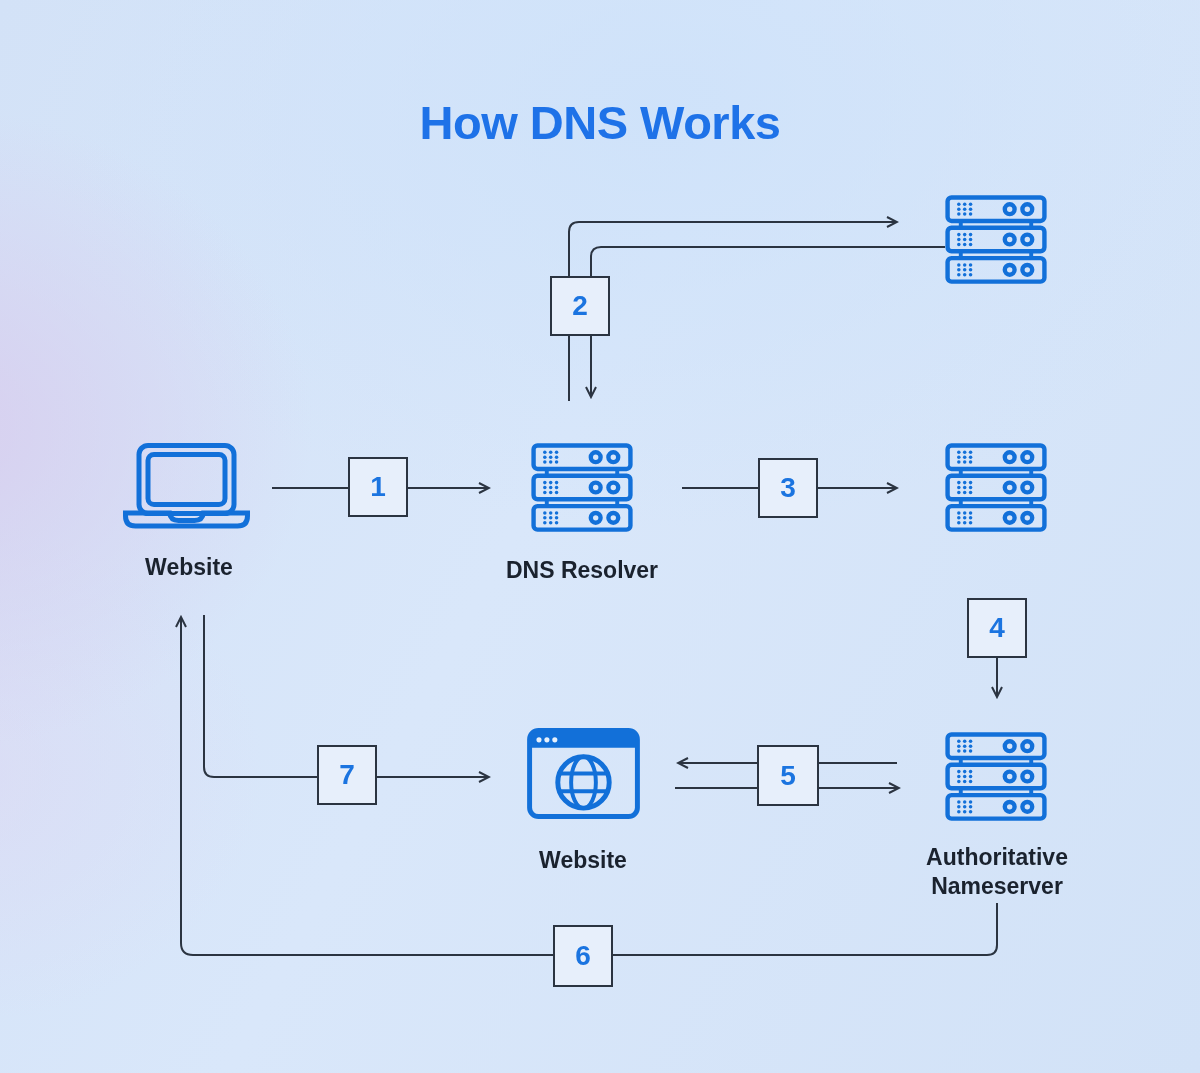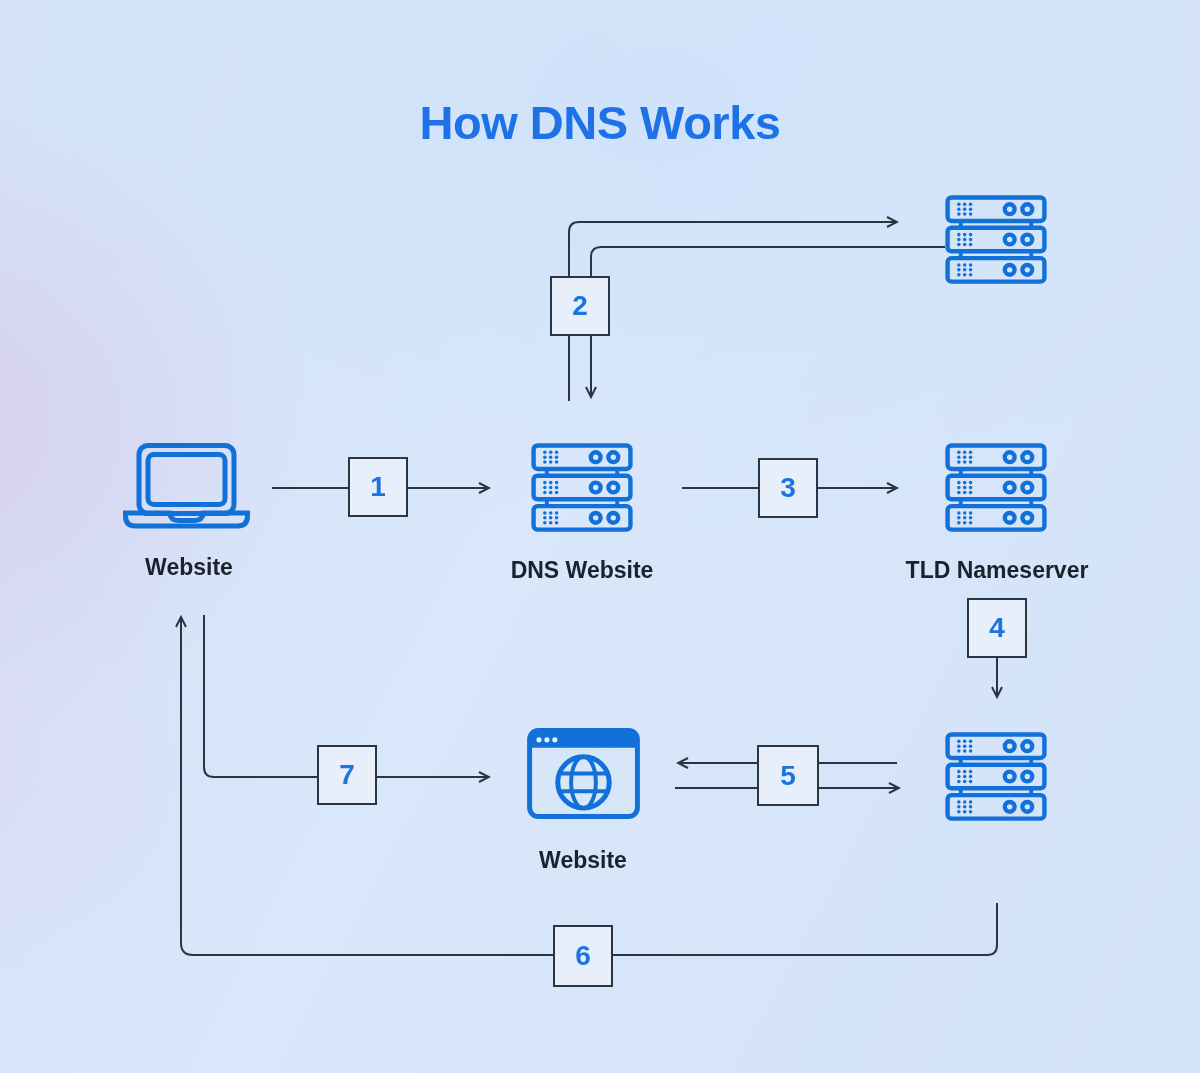--- a/index.html
+++ b/index.html
@@ -154,40 +154,40 @@
         <use href="#sym-laptop"></use>
       </svg>
   </div>
   <div class="node-label" style="left:108px; top:553px; width:162px;">Website</div>
 
   <div class="node" style="left:531px; top:443px;">
     <svg width="102" height="90">
         <use href="#sym-server"></use>
       </svg>
   </div>
-  <div class="node-label" style="left:472px; top:556px; width:220px;">DNS Website</div>
+  <div class="node-label" style="left:472px; top:556px; width:220px;">DNS Resolver</div>
 
   <div class="node" style="left:945px; top:195px;">
     <svg width="102" height="90">
         <use href="#sym-server"></use>
       </svg>
   </div>
 
   <div class="node" style="left:945px; top:443px;">
     <svg width="102" height="90">
         <use href="#sym-server"></use>
       </svg>
   </div>
-  <div class="node-label" style="left:872px; top:556px; width:250px;">TLD Nameserver</div>
 
   <div class="node" style="left:945px; top:732px;">
     <svg width="102" height="90">
         <use href="#sym-server"></use>
       </svg>
   </div>
+  <div class="node-label" style="left:911px; top:843px; width:172px;">Authoritative Nameserver</div>
 
   <div class="node" style="left:527px; top:728px;">
     <svg width="113" height="91">
         <use href="#sym-browser"></use>
       </svg>
   </div>
   <div class="node-label" style="left:503px; top:846px; width:160px;">Website</div>
 
   <div class="step-box" style="left:348px; top:457px;">
     <span>1</span>

